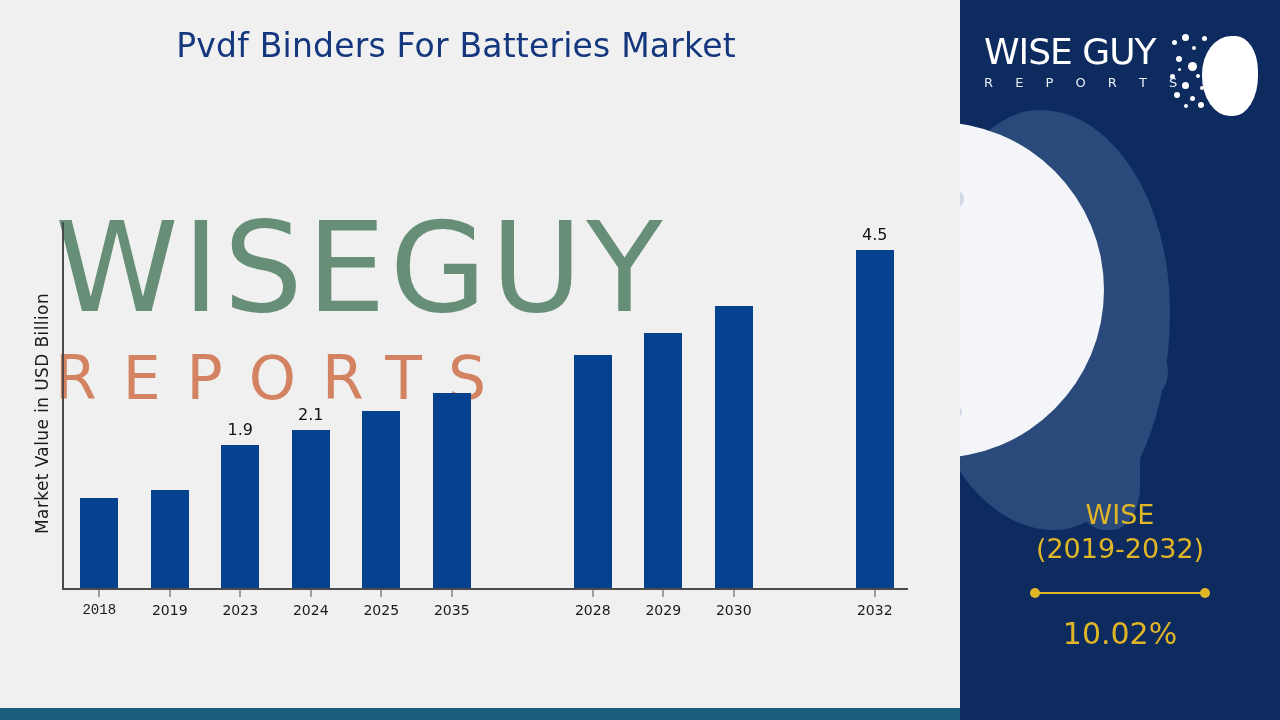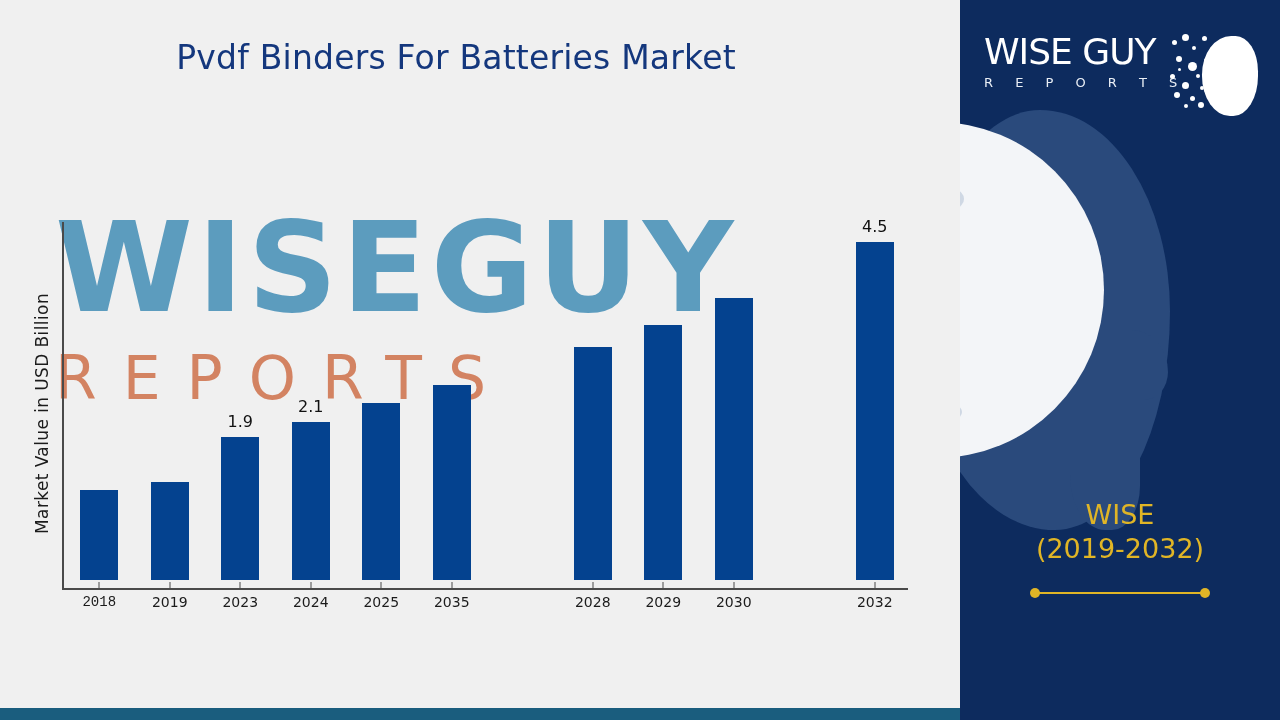--- a/index.html
+++ b/index.html
@@ -9,34 +9,34 @@
     background:#f0f0f0;position:relative;
   }
   #root{position:absolute;inset:0;}
 
   
   .chart-panel{
     position:absolute;left:0;top:0;width:962px;height:720px;
     background:#f0f0f0;overflow:hidden;
   }
   .chart-title{
-    position:absolute;left:0;top:38px;width:912px;text-align:center;
+    position:absolute;left:0;top:26px;width:912px;text-align:center;
     font-size:33px;color:#14377d;font-weight:400;letter-spacing:.2px;
     font-family:"DejaVu Sans","Liberation Sans",sans-serif;
     white-space:nowrap;
   }
 
   
   .wm{
     position:absolute;left:55px;top:205px;width:860px;height:260px;
     pointer-events:none;user-select:none;
   }
   .wm-line1{
-    font-size:125px;letter-spacing:4px;color:#0369a1;opacity:.62;
-    font-weight:700;line-height:1;
+    font-size:125px;letter-spacing:4px;color:#14532d;opacity:.62;
+    font-weight:400;line-height:1;
   }
   .wm-line2{
     font-size:60px;letter-spacing:26px;color:#c2410c;opacity:.62;
     margin-top:18px;line-height:1;
   }
 
   .ylabel{
     position:absolute;left:30px;top:243px;
     width:24px;height:340px;
     writing-mode:vertical-rl;transform:rotate(180deg);
@@ -44,21 +44,21 @@
     display:flex;align-items:center;justify-content:center;
     white-space:nowrap;
   }
 
   .axis-v{position:absolute;left:62px;top:222px;width:2px;height:366px;background:#4a4a4a;}
   .axis-h{position:absolute;left:62px;top:588px;width:846px;height:2px;background:#4a4a4a;}
 
   .plot{position:absolute;left:64px;top:150px;width:846px;height:438px;}
 
   .bar-slot{
-    position:absolute;bottom:8px;width:70px;height:100%;
+    position:absolute;bottom:0;width:70px;height:100%;
   }
   .bar{
     position:absolute;bottom:0;left:50%;transform:translateX(-50%);
     width:38px;background:#04428f;
   }
   .bar-value{
     position:absolute;left:50%;transform:translateX(-50%);
     font-size:16px;color:#111;white-space:nowrap;
   }
   .tick{
@@ -259,15 +259,16 @@
     </div>
 
     <div class="cagr-block">
       <div class="cagr-title">WISE</div>
       <div class="cagr-period">(2019-2032)</div>
       <div class="cagr-divider">
         <div class="dotL"></div>
         <div class="ln"></div>
         <div class="dotR"></div>
       </div>
+      <div class="cagr-value">10.02%</div>
     </div>
   </div>
 </div>
 
 </body></html>

